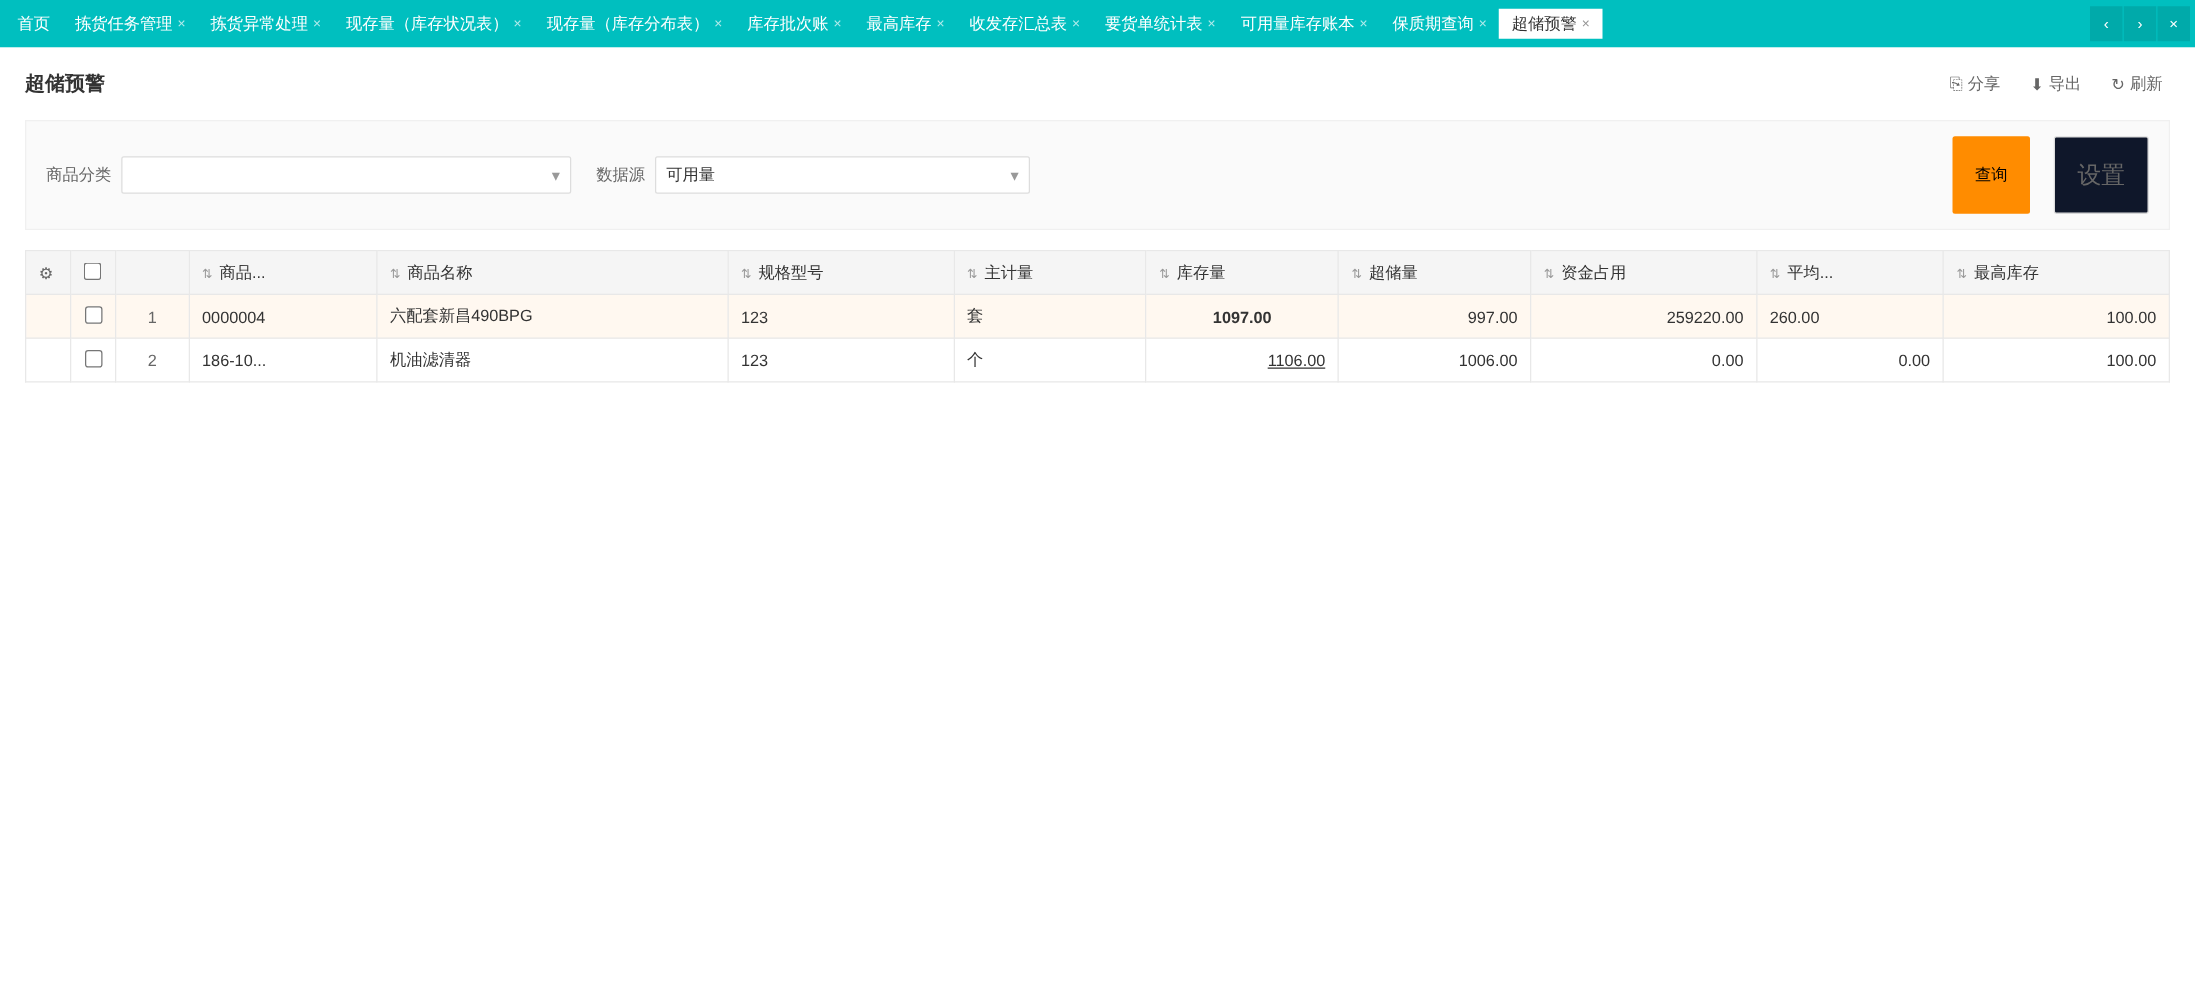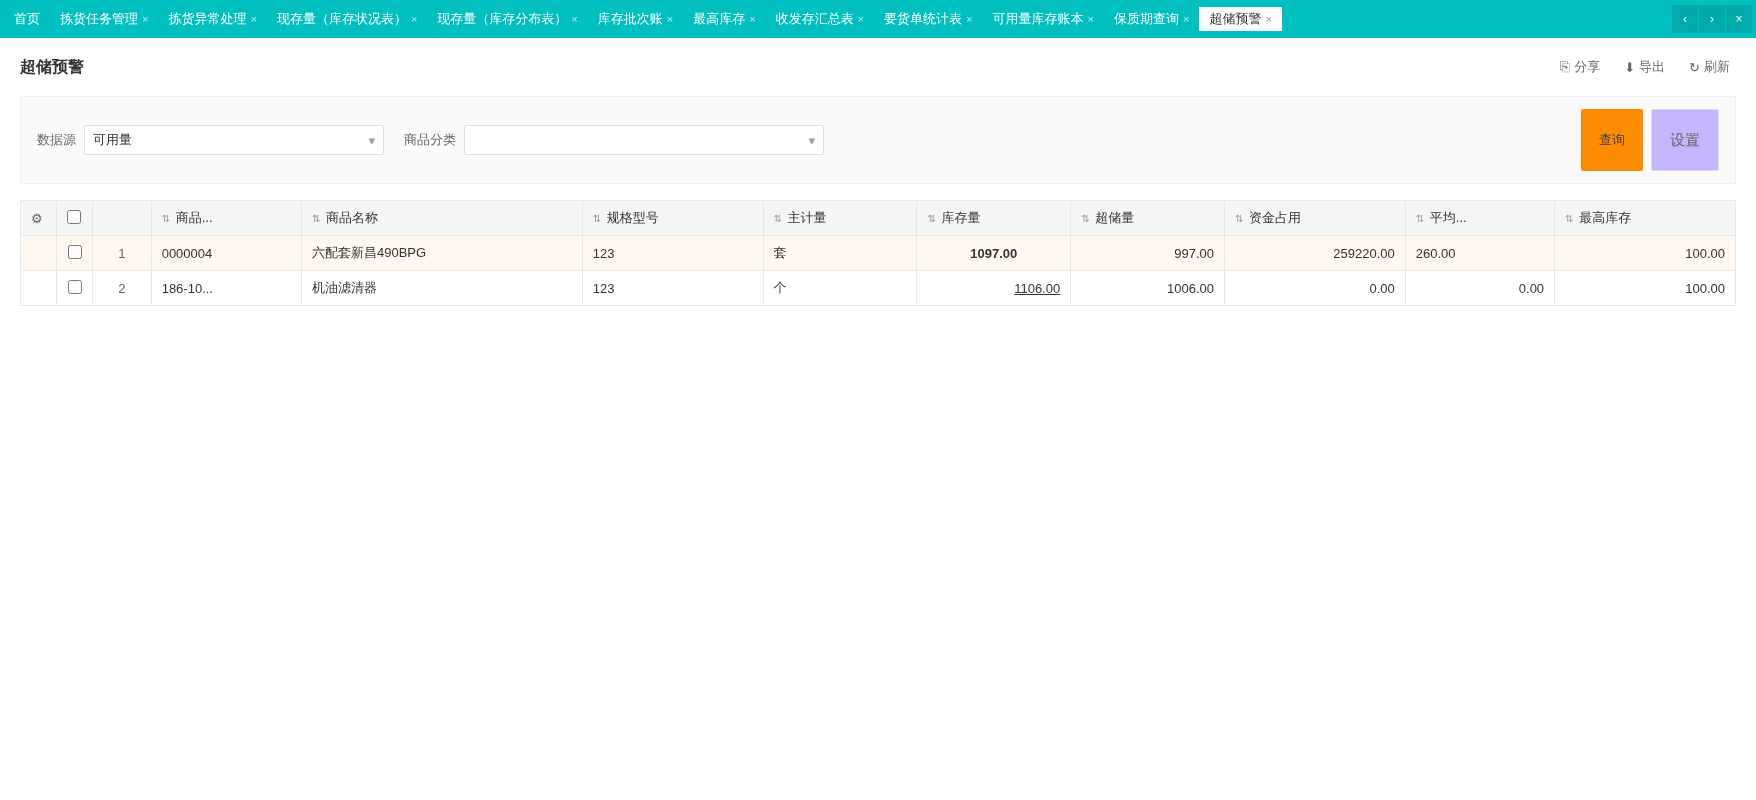--- a/index.html
+++ b/index.html
@@ -136,36 +136,37 @@
       cursor: pointer;
       color: #333;
     }
     .filter-actions {
       margin-left: auto;
       display: flex;
       gap: 8px;
     }
     .btn-query {
       background: #ff8c00;
-      color: #404040;
+      color: #000000;
       border: none;
       padding: 22px 18px;
       border-radius: 2px;
       cursor: pointer;
       font-size: 13px;
       margin-left: 48px;
     }
     .btn-settings {
-      background: #c4b5fd;
+      background: #0f172a;
       color: #666;
       border: 1px solid #ddd;
       padding: 6px 18px;
       border-radius: 2px;
       cursor: pointer;
-      font-size: 15px;
+      font-size: 19px;
+      margin-left: 11px;
     }
 
     
     .data-table {
       width: 100%;
       border-collapse: collapse;
       border: 1px solid #e8e8e8;
     }
     .data-table th {
       background: #f5f5f5;
@@ -283,30 +284,30 @@
       </button>
       <button class="action-btn">
         <span>↻</span>
         <span>刷新</span>
       </button>
     </div>
   </div>
 
   <div class="filter-row">
     <div class="filter-group">
-      <span class="filter-label">数据源</span>
-      <div class="filter-select-small">
-        <span>可用量</span>
+      <span class="filter-label">商品分类</span>
+      <div class="filter-select">
+        <span></span>
         <span class="chevron-down"></span>
       </div>
     </div>
     <div class="filter-group">
-      <span class="filter-label">商品分类</span>
-      <div class="filter-select">
-        <span></span>
+      <span class="filter-label">数据源</span>
+      <div class="filter-select-small">
+        <span>可用量</span>
         <span class="chevron-down"></span>
       </div>
     </div>
     <div class="filter-actions">
       <button class="btn-query">查询</button>
       <button class="btn-settings">设置</button>
     </div>
   </div>
 
   <table class="data-table">

